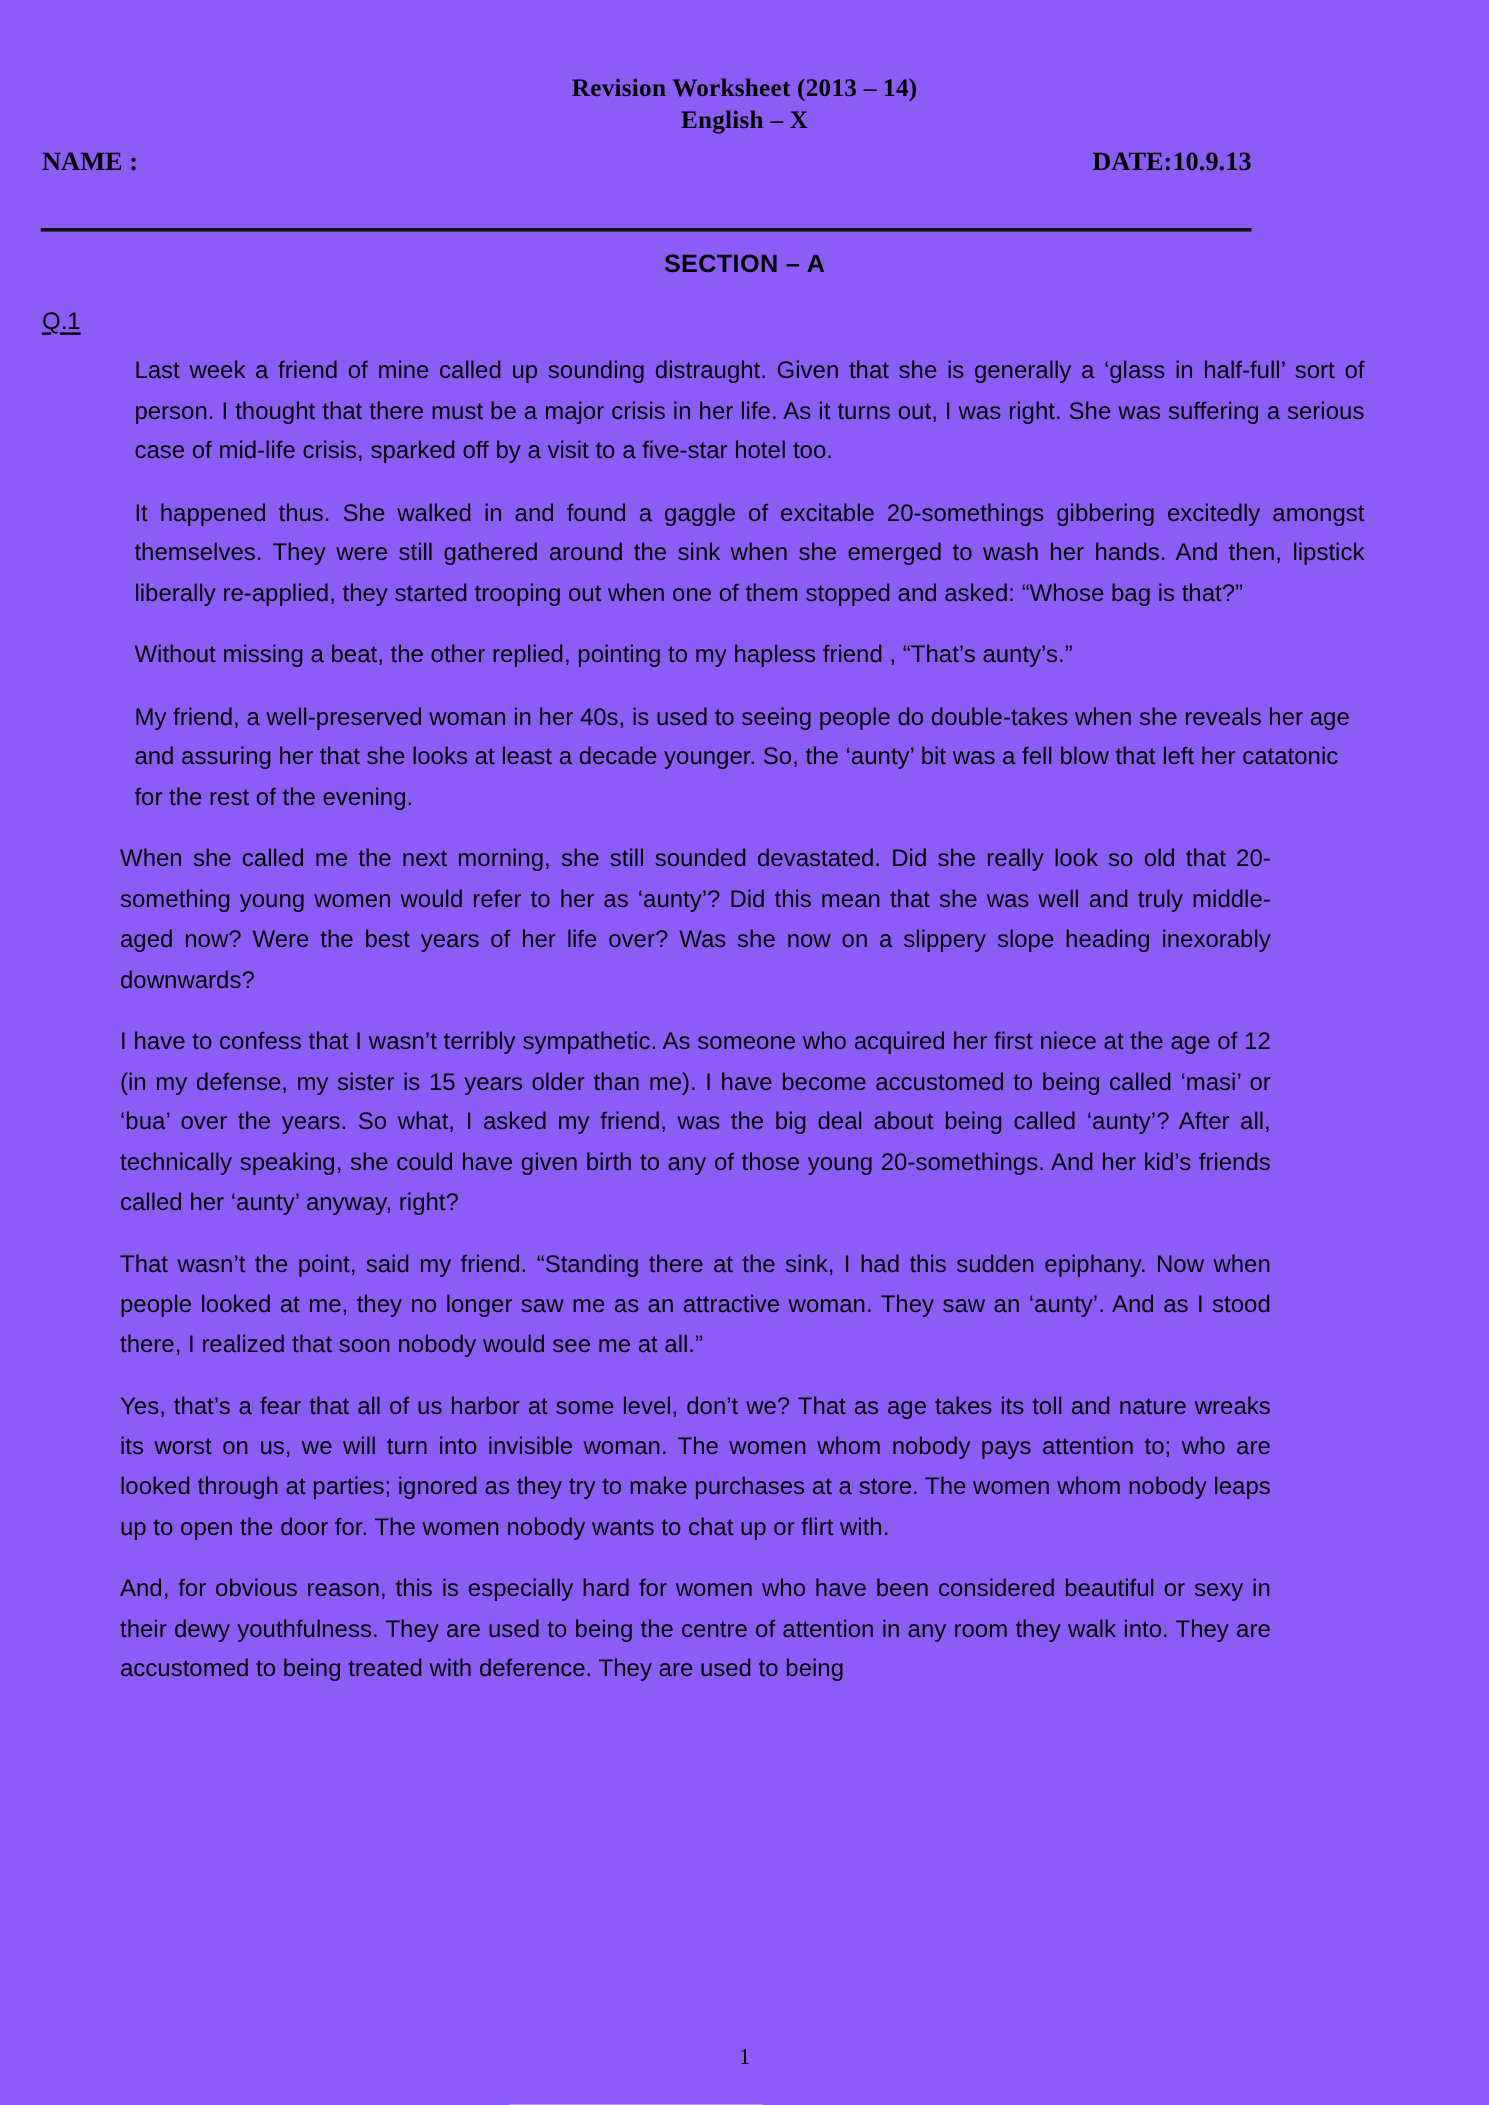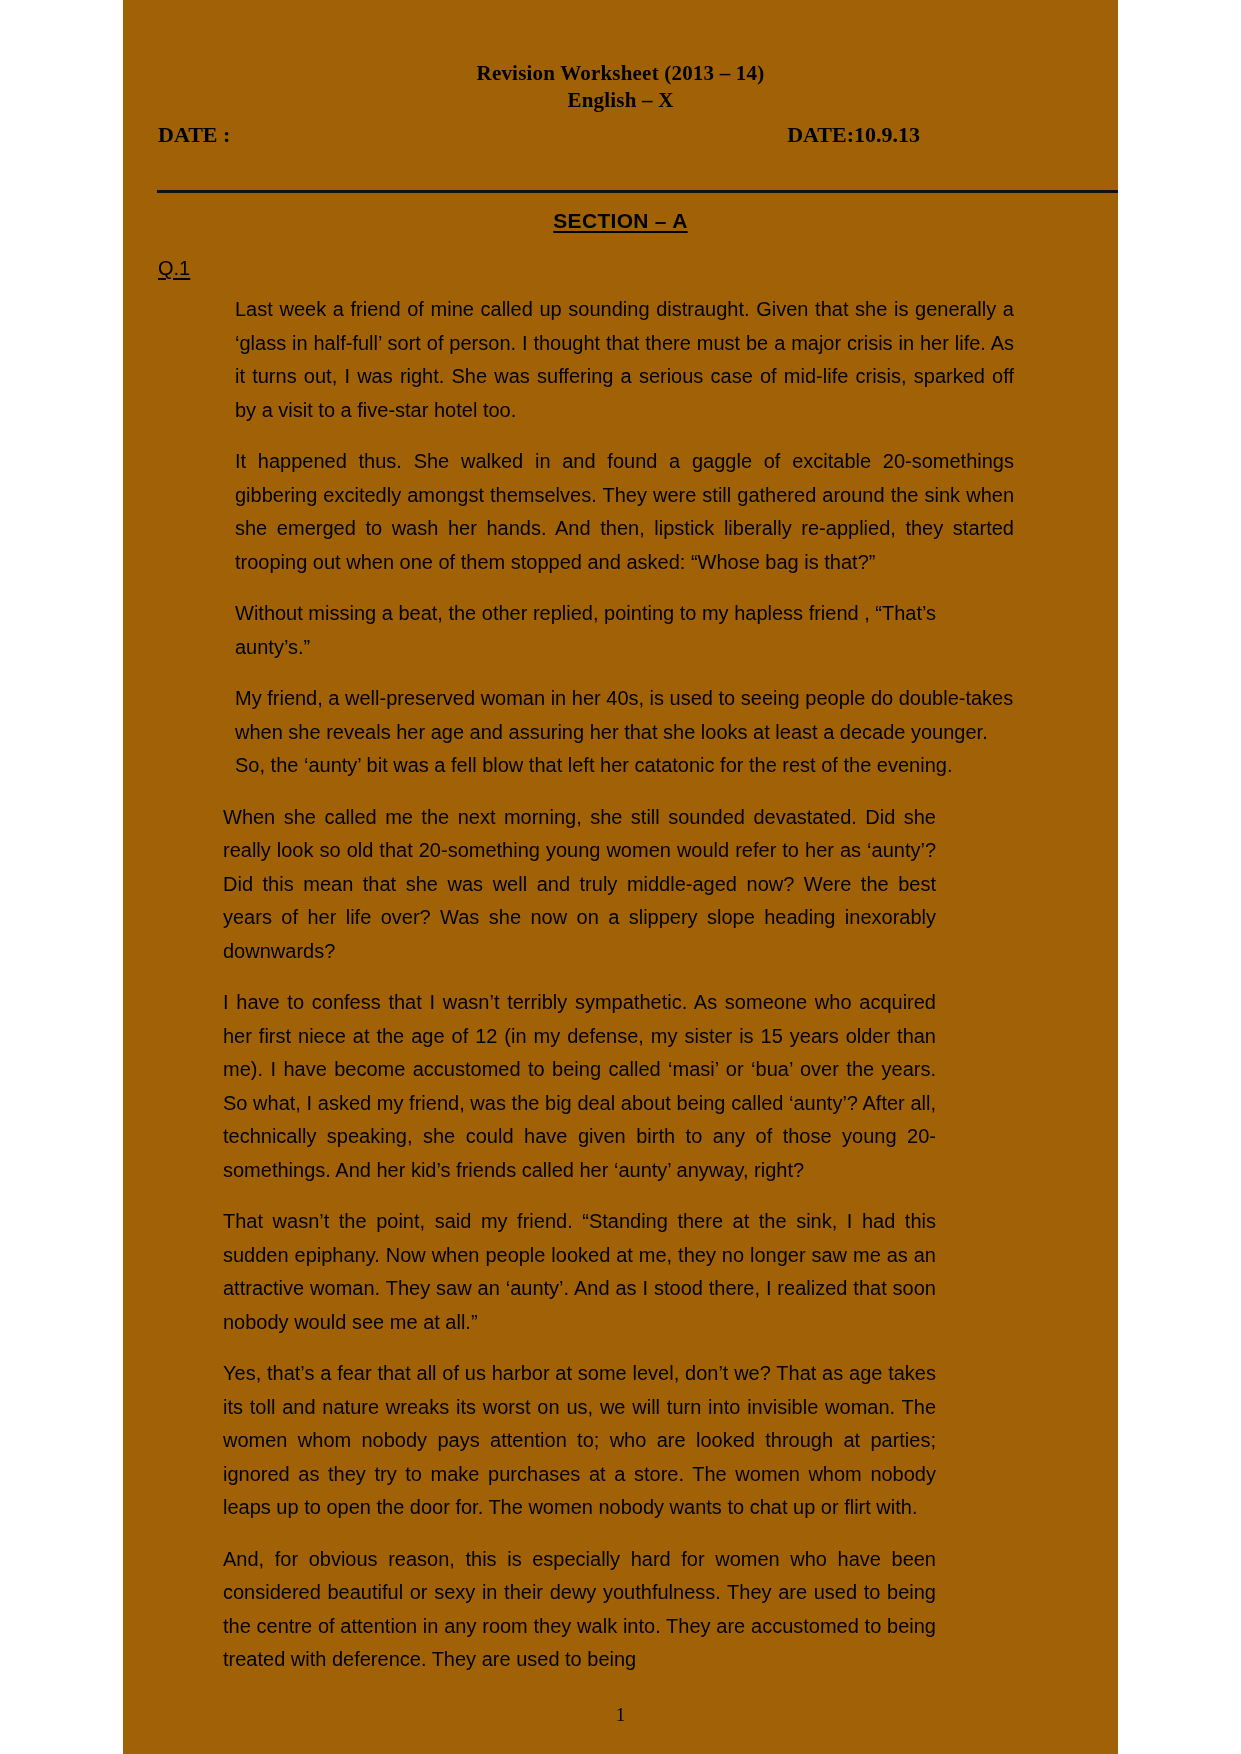--- a/index.html
+++ b/index.html
@@ -6,24 +6,24 @@
     margin: 0;
     padding: 0;
     background: #ffffff;
   }
   body {
     font-family: "Liberation Sans", sans-serif;
     color: #000000;
   }
   .page {
     position: relative;
-    width: 995px;
+    width: 1241px;
     height: 1754px;
     margin: 0 auto;
-    background: #a16207;
+    background: #8b5cf6;
     box-sizing: border-box;
     overflow: hidden;
   }
 
   
   .doc-header {
     position: absolute;
     left: 0;
     right: 0;
     top: 60px;
@@ -86,21 +86,20 @@
     right: 0;
     top: 208px;
     text-align: center;
     font-family: "Liberation Sans", sans-serif;
     font-weight: bold;
     font-size: 21px;
     line-height: 26px;
     letter-spacing: 0.3px;
   }
   .section-heading span {
-    text-decoration: underline;
     text-underline-offset: 3px;
   }
 
   
   .body-area {
     position: absolute;
     left: 0;
     right: 0;
     top: 253px;
   }
@@ -171,21 +170,21 @@
 </style>
 </head>
 <body>
 
 <div class="page">
 
   <div class="doc-header">
     <div class="header-title-line">Revision Worksheet (2013 – 14)</div>
     <div class="header-subject-line">English – X</div>
     <div class="name-date-row">
-      <div class="name-label">DATE :</div>
+      <div class="name-label">NAME :</div>
       <div class="date-label">DATE:10.9.13</div>
     </div>
   </div>
 
   <hr class="divider">
 
   <div class="section-heading">
     <span>SECTION – A</span>
   </div>
 

